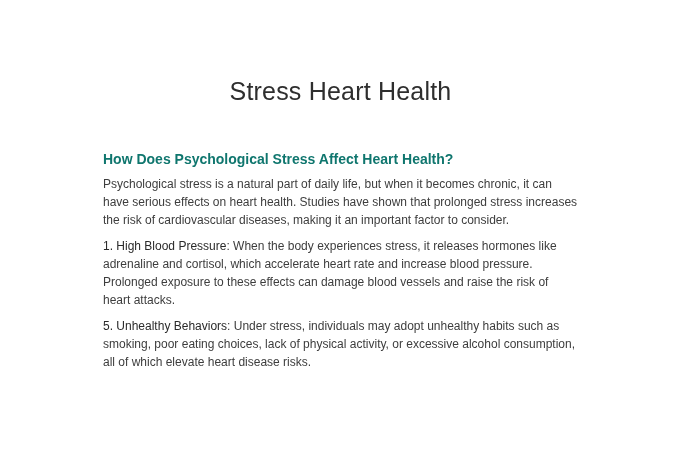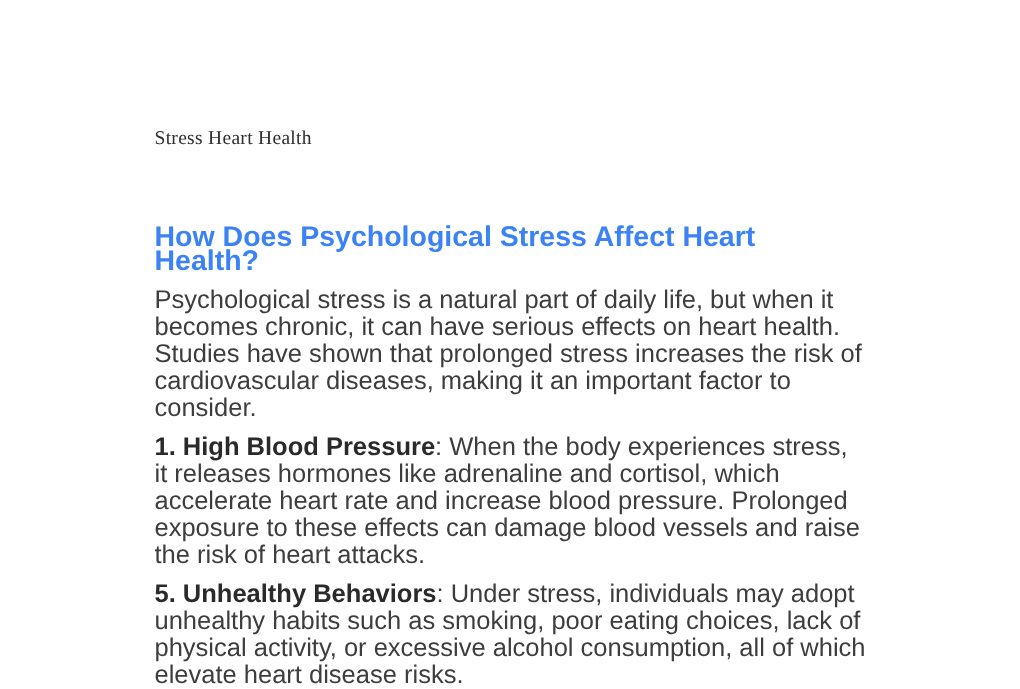--- a/index.html
+++ b/index.html
@@ -11,44 +11,43 @@
     font-family: "Liberation Sans", sans-serif;
   }
   .page {
     width: 680px;
     height: 459px;
     background: #ffffff;
     padding: 0 102px 0 103px;
   }
   .doc-title {
     margin: 80px 0 48px;
-    font-size: 13px;
+    font-size: 25px;
     font-weight: 400;
     line-height: 23px;
     color: #2e2e2e;
-    text-align: left;
+    text-align: center;
     letter-spacing: 0.2px;
-    font-family: Liberation Serif, serif;
   }
   .section-heading {
     margin: 10px 0 8px;
-    font-size: 19px;
+    font-size: 14px;
     font-weight: 700;
     line-height: 16px;
-    color: #3b82f6;
+    color: #0f766e;
   }
   .body-paragraph {
     margin: 0 0 8px;
-    font-size: 17px;
+    font-size: 12px;
     font-weight: 400;
     line-height: 18px;
     color: #3d3d3d;
   }
   .body-paragraph strong {
-    font-weight: 700;
+    font-weight: 400;
     color: #2a2a2a;
   }
 </style>
 </head>
 <body>
 
 <div class="page">
   <h1 class="doc-title">Stress Heart Health</h1>
   <div id="sections">
       <section>

